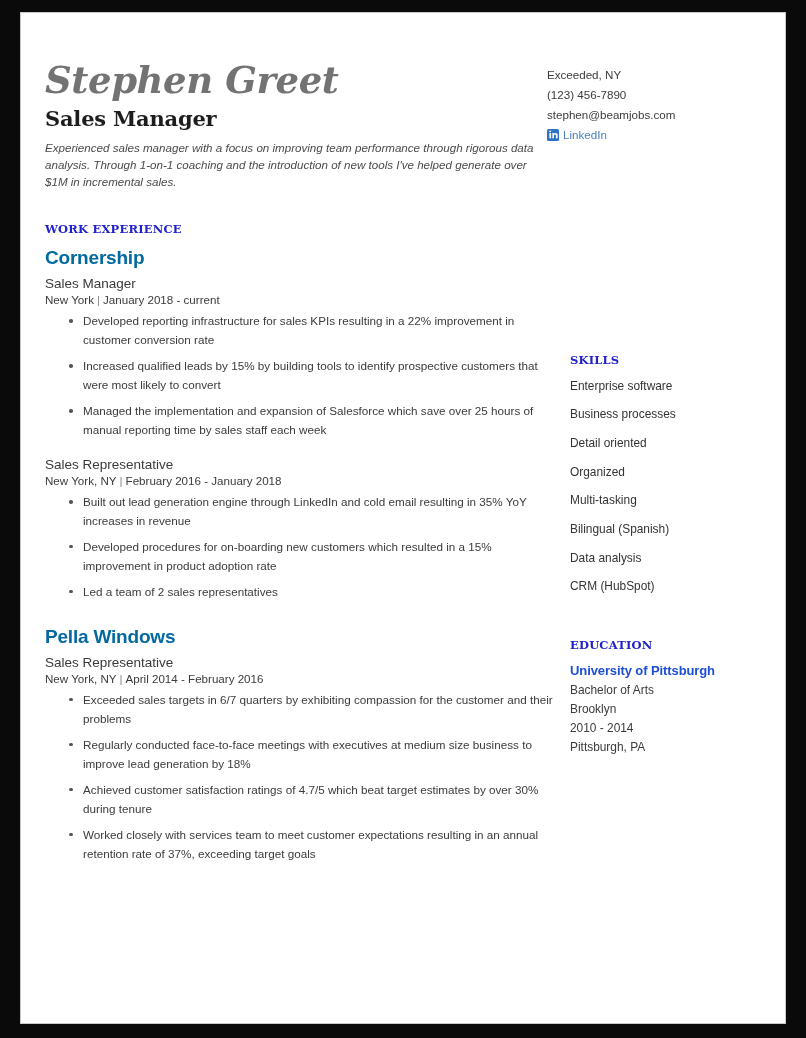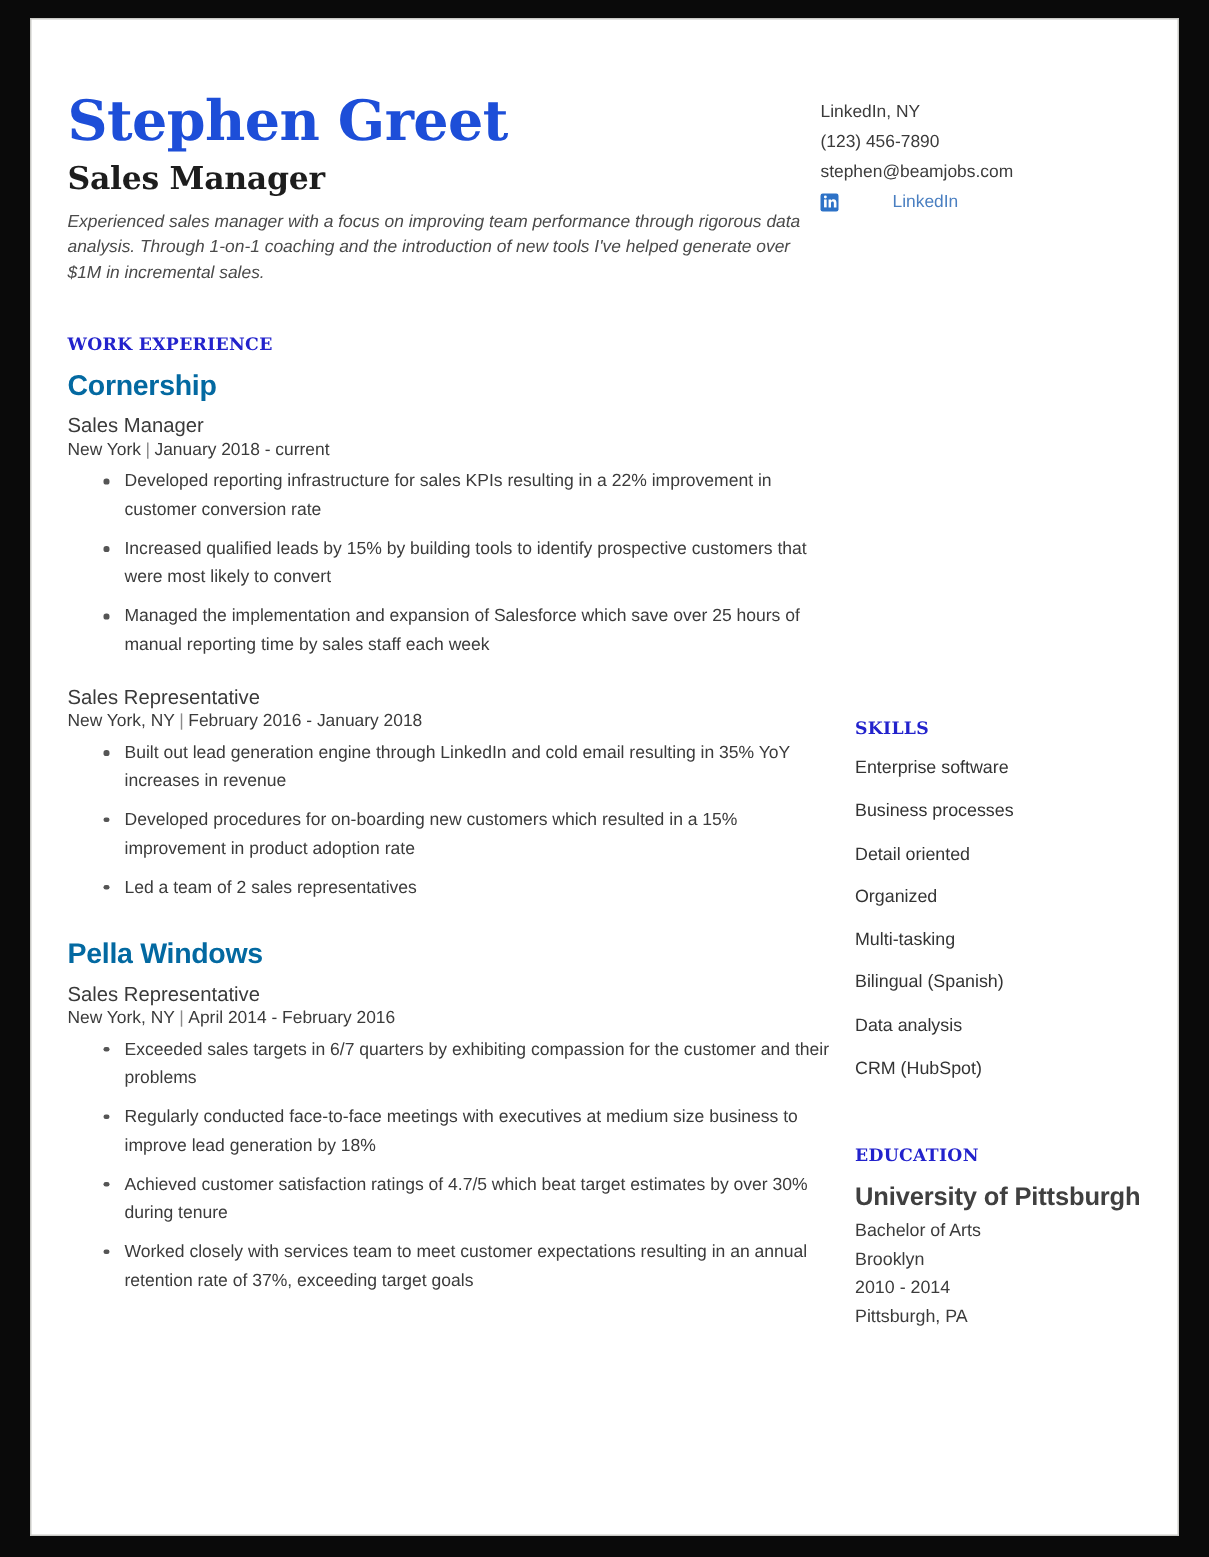--- a/index.html
+++ b/index.html
@@ -45,24 +45,25 @@
   .header {
     display: flex;
     align-items: flex-start;
     justify-content: space-between;
   }
   .header-left { width: 500px; }
   .name {
     font-family: "DejaVu Serif", "Liberation Serif", serif;
     font-size: 37px;
     font-weight: 700;
-    color: #1d4ed8;
+    color: #737373;
     letter-spacing: -0.4px;
     line-height: 1.08;
     margin: 0 0 5px 0;
+    font-style: italic;
   }
   .job-title {
     font-family: "DejaVu Serif", "Liberation Serif", serif;
     font-size: 21px;
     font-weight: 700;
     color: #1d1d1d;
     letter-spacing: -0.2px;
     margin: 0 0 9px 0;
   }
   .summary {
@@ -98,28 +99,27 @@
     width: 12px;
     height: 12px;
     background: #2d72c7;
     border-radius: 1.5px;
     flex: 0 0 auto;
   }
   .li-badge svg { display: block; }
   .li-text {
     font-size: 11.6px;
     color: #4a7fc1;
-    margin-left: 32px;
   }
 
   
   .body-cols {
     display: flex;
     margin-top: 32px;
-    align-items: flex-end;
+    align-items: center;
   }
   .col-main { width: 508px; flex: 0 0 auto; }
   .col-side { width: 215px; flex: 0 0 auto; margin-left: 17px; }
 
   
   .sec-head {
     font-family: "DejaVu Serif", "Liberation Serif", serif;
     font-size: 11.5px;
     font-weight: 700;
     color: #2222cc;
@@ -177,23 +177,23 @@
 
   
   .skill-item {
     font-size: 11.9px;
     color: #333333;
     line-height: 1.48;
     margin-bottom: 11px;
   }
   .edu-block { margin-top: 0; }
   .edu-school {
-    font-size: 17px;
-    font-weight: 700;
-    color: #404040;
+    font-size: 13px;
+    font-weight: 700;
+    color: #1d4ed8;
     margin: 0 0 3px 0;
     letter-spacing: -0.1px;
   }
   .edu-line {
     font-size: 11.9px;
     color: #3b3b3b;
     line-height: 1.6;
   }
   .sidebar-section { margin-bottom: 42px; }
   .sidebar-section:last-child { margin-bottom: 0; }
@@ -206,21 +206,21 @@
     <div id="sheet">
 
       <div class="header">
         <div class="header-left">
           <h1 class="name">Stephen Greet</h1>
           <h2 class="job-title">Sales Manager</h2>
           <p class="summary">Experienced sales manager with a focus on improving team performance through rigorous data analysis. Through 1-on-1 coaching and the introduction of new tools I've helped generate over $1M in incremental sales.</p>
         </div>
 
         <div class="contact">
-          <div class="contact-line">LinkedIn, NY</div>
+          <div class="contact-line">Exceeded, NY</div>
           <div class="contact-line">(123) 456-7890</div>
           <div class="contact-line">stephen@beamjobs.com</div>
           <div class="linkedin-line">
             <span class="li-badge">
               <svg width="9" height="9" viewBox="0 0 24 24" aria-hidden="true">
                 <rect x="1" y="8" width="4.6" height="14" fill="#ffffff"></rect>
                 <circle cx="3.3" cy="3.6" r="2.6" fill="#ffffff"></circle>
                 <path d="M9 8h4.4v2.1c0.8-1.4 2.3-2.4 4.3-2.4 3.4 0 5.3 2.1 5.3 6.1V22h-4.6v-7.2c0-1.9-0.7-3.1-2.4-3.1-1.4 0-2.2 0.9-2.5 1.8-0.1 0.3-0.2 0.8-0.2 1.3V22H9V8z" fill="#ffffff"></path>
               </svg>
             </span>

